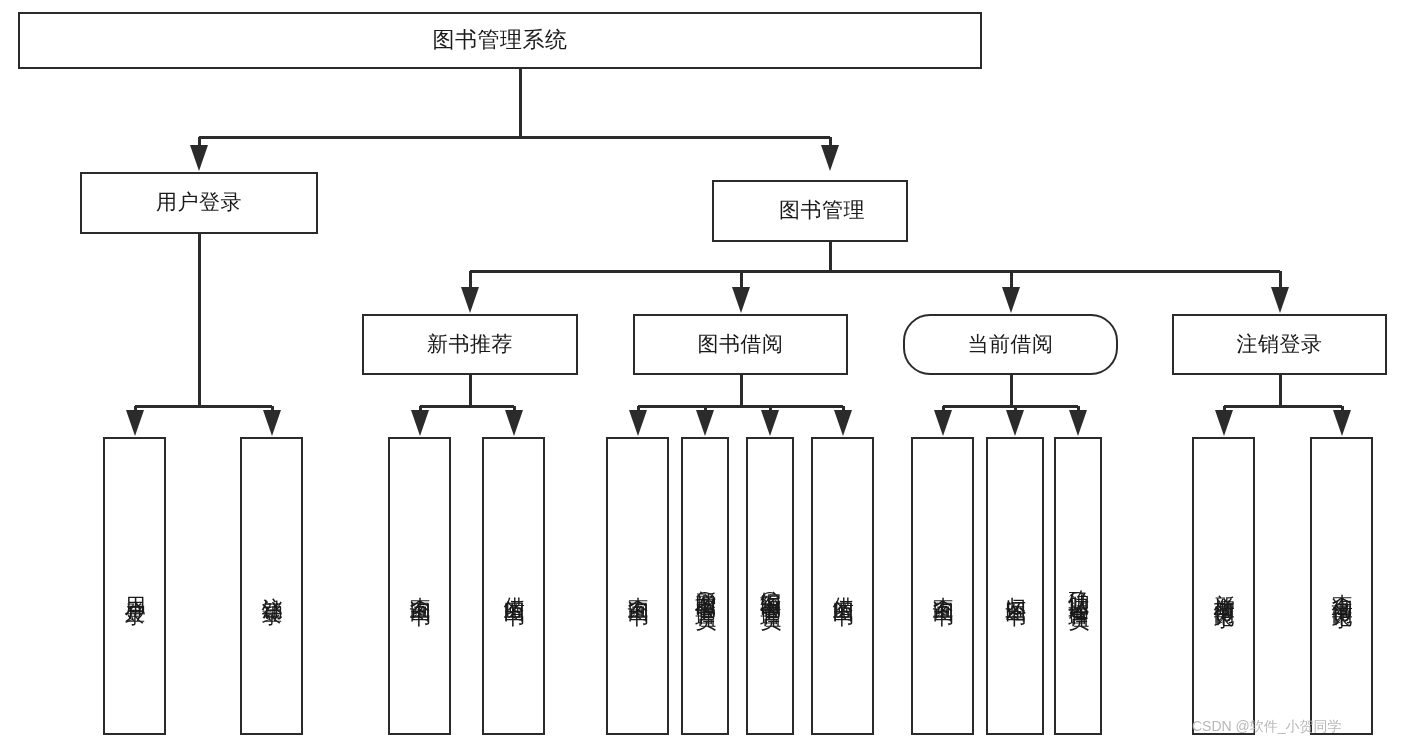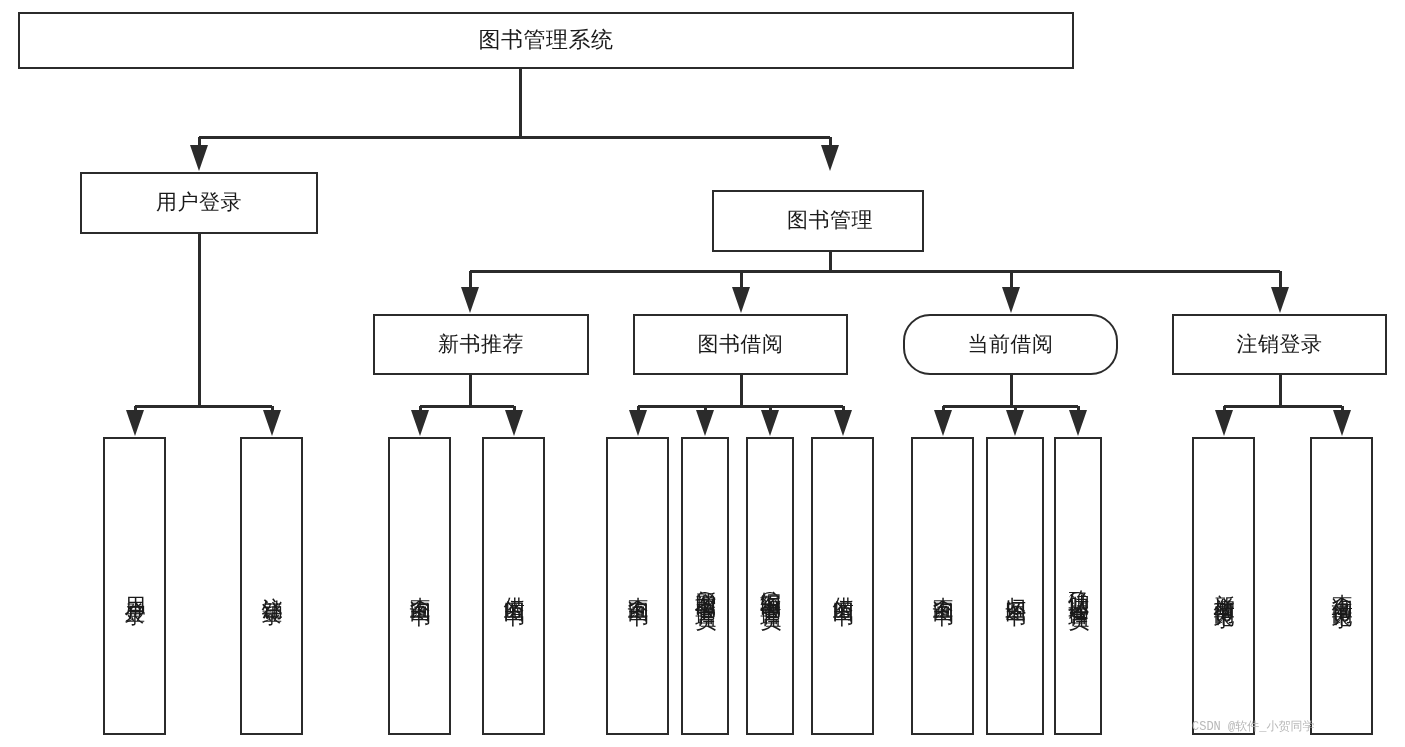--- a/index.html
+++ b/index.html
@@ -49,23 +49,23 @@
   .node-box.vertical .node-label {
     writing-mode: vertical-rl;
     text-orientation: upright;
     font-size: 21px;
     letter-spacing: 3px;
   }
   .node-box.root .node-label { font-size: 22px; }
   .watermark {
     position: absolute;
     color: #b8b8b8;
-    font-size: 12px;
+    font-size: 14px;
     white-space: nowrap;
-    font-family: Liberation Mono, monospace;
+    font-family: Liberation Sans, sans-serif;
   }
 </style>
 </head>
 <body>
 
 <div id="canvas">
   <svg class="layer" id="connector-layer" viewBox="0 0 1405 747">
       <line x1="520" y1="69" x2="520" y2="137" stroke="#2b2b2b" stroke-width="3" shape-rendering="crispEdges"></line>
       <line x1="199" y1="137" x2="830" y2="137" stroke="#2b2b2b" stroke-width="3" shape-rendering="crispEdges"></line>
       <line x1="199" y1="137" x2="199" y2="147" stroke="#2b2b2b" stroke-width="3" shape-rendering="crispEdges"></line>
@@ -113,30 +113,30 @@
       <line x1="1078" y1="406" x2="1078" y2="412" stroke="#2b2b2b" stroke-width="3" shape-rendering="crispEdges"></line>
       <polygon points="1069,410 1087,410 1078,436" fill="#2b2b2b"></polygon>
       <line x1="1280" y1="375" x2="1280" y2="406" stroke="#2b2b2b" stroke-width="3" shape-rendering="crispEdges"></line>
       <line x1="1224" y1="406" x2="1342" y2="406" stroke="#2b2b2b" stroke-width="3" shape-rendering="crispEdges"></line>
       <line x1="1224" y1="406" x2="1224" y2="412" stroke="#2b2b2b" stroke-width="3" shape-rendering="crispEdges"></line>
       <polygon points="1215,410 1233,410 1224,436" fill="#2b2b2b"></polygon>
       <line x1="1342" y1="406" x2="1342" y2="412" stroke="#2b2b2b" stroke-width="3" shape-rendering="crispEdges"></line>
       <polygon points="1333,410 1351,410 1342,436" fill="#2b2b2b"></polygon>
     </svg>
   <div id="node-layer">
-      <div class="node-box horizontal root" style="left: 18px; top: 12px; width: 1056px; height: 57px;">
+      <div class="node-box horizontal root" style="left: 18px; top: 12px; width: 964px; height: 57px;">
         <div class="node-label">图书管理系统</div>
       </div>
       <div class="node-box horizontal" style="left: 80px; top: 172px; width: 238px; height: 62px;">
         <div class="node-label">用户登录</div>
       </div>
-      <div class="node-box horizontal" style="left: 712px; top: 190px; width: 212px; height: 62px; padding-left: 24px;">
+      <div class="node-box horizontal" style="left: 712px; top: 180px; width: 196px; height: 62px; padding-left: 24px;">
         <div class="node-label">图书管理</div>
       </div>
-      <div class="node-box horizontal" style="left: 362px; top: 314px; width: 216px; height: 61px; margin-left: 11px;">
+      <div class="node-box horizontal" style="left: 362px; top: 314px; width: 216px; height: 61px;">
         <div class="node-label">新书推荐</div>
       </div>
       <div class="node-box horizontal" style="left: 633px; top: 314px; width: 215px; height: 61px;">
         <div class="node-label">图书借阅</div>
       </div>
       <div class="node-box horizontal" style="left: 903px; top: 314px; width: 215px; height: 61px; border-radius: 27px;">
         <div class="node-label">当前借阅</div>
       </div>
       <div class="node-box horizontal" style="left: 1172px; top: 314px; width: 215px; height: 61px;">
         <div class="node-label">注销登录</div>

